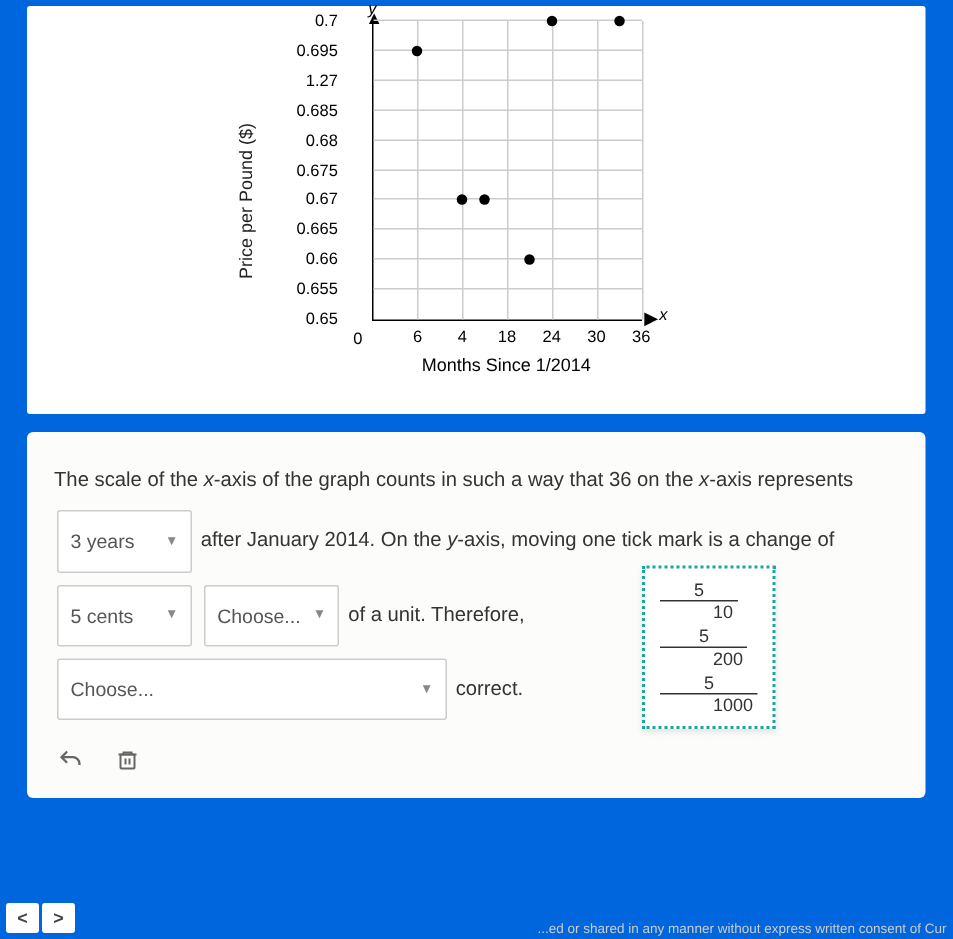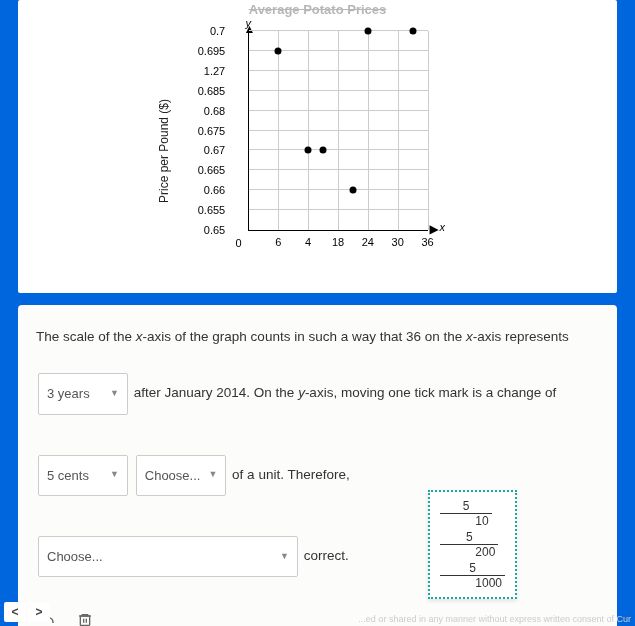--- a/index.html
+++ b/index.html
@@ -137,21 +137,21 @@
       justify-content: space-between;
       background: #fff;
       border: 1px solid #ccc;
       border-radius: 2px;
       padding: 4px 8px;
       min-width: 90px;
       font-size: 13px;
       color: #555;
       cursor: pointer;
       vertical-align: middle;
-      margin: 20px 2px;
+      margin: 4px 2px;
     }
     .dropdown.wide { min-width: 260px; }
     .caret {
       font-size: 9px;
       color: #888;
       margin-left: 8px;
     }
     .text-flow {
       line-height: 2.4;
     }
@@ -217,21 +217,20 @@
       font-size: 12px;
       font-weight: bold;
       color: #444;
       border-radius: 2px;
     }
   </style>
 </head>
 <body>
 
 <div class="chart-panel">
-  <div class="chart-title">Average Potato Prices</div>
   <div class="chart-area">
     <div class="y-axis-label-y">y</div>
     <div class="ylabel">Price per Pound ($)</div>
     <div class="arrow-y">▲</div>
     <div class="plot">
 
       <div class="grid-v" style="left:16.67%"></div>
       <div class="grid-v" style="left:33.33%"></div>
       <div class="grid-v" style="left:50%"></div>
       <div class="grid-v" style="left:66.67%"></div>
@@ -271,20 +270,21 @@
       <div class="point" style="left:16.67%; bottom:90%"></div>
       <div class="point" style="left:33.33%; bottom:40%"></div>
       <div class="point" style="left:41.67%; bottom:40%"></div>
       <div class="point" style="left:58.33%; bottom:20%"></div>
       <div class="point" style="left:66.67%; bottom:100%"></div>
       <div class="point" style="left:91.67%; bottom:100%"></div>
     </div>
     <div class="arrow-x">▶</div>
     <div class="x-letter">x</div>
     <div class="origin">0</div>
+    <div class="xlabel">Months Since 1/2014</div>
   </div>
 </div>
 
 <div class="question-panel">
   <div class="text-flow">
     <span>The scale of the </span><span class="ivar">x</span><span>-axis of the graph counts in such a way that 36 on the </span><span class="ivar">x</span><span>-axis represents</span><br>
     <span class="dropdown">
         <span>3 years</span>
         <span class="caret">▼</span>
       </span>

